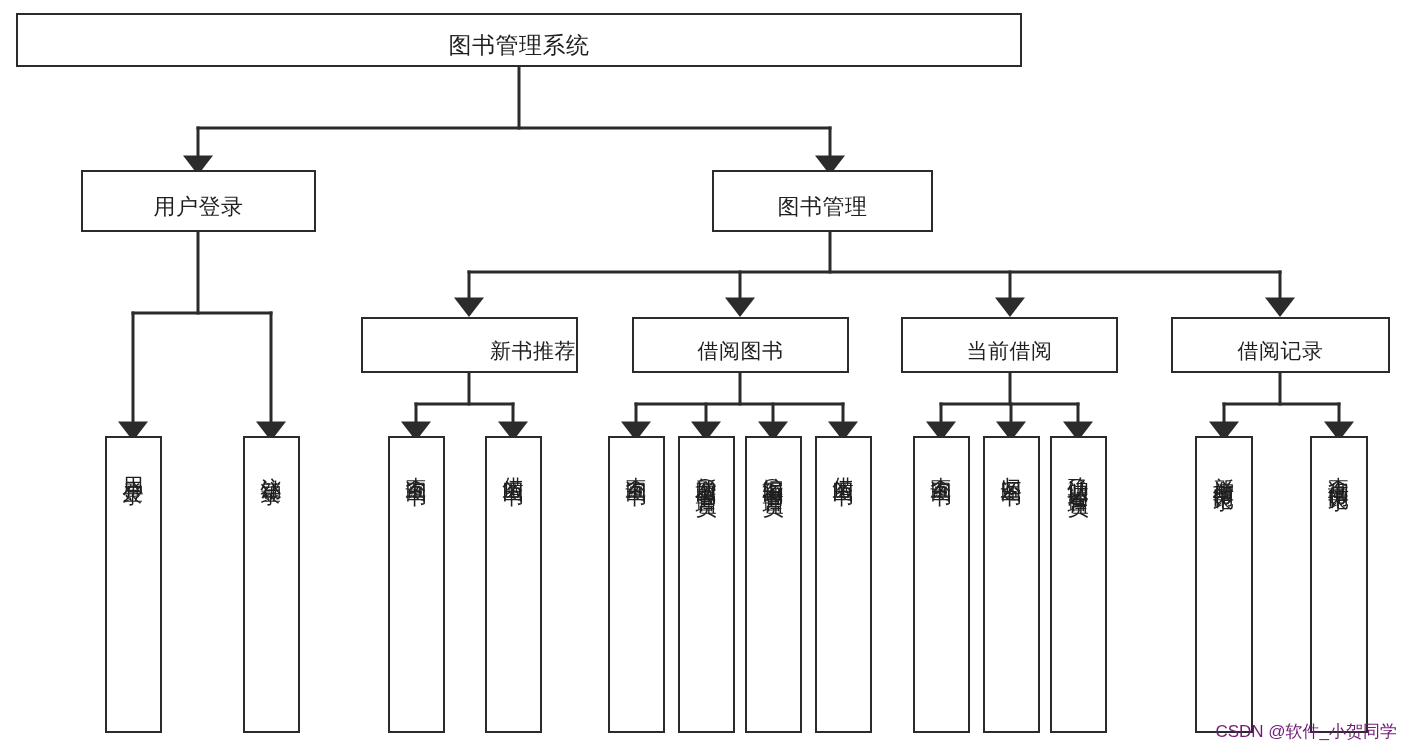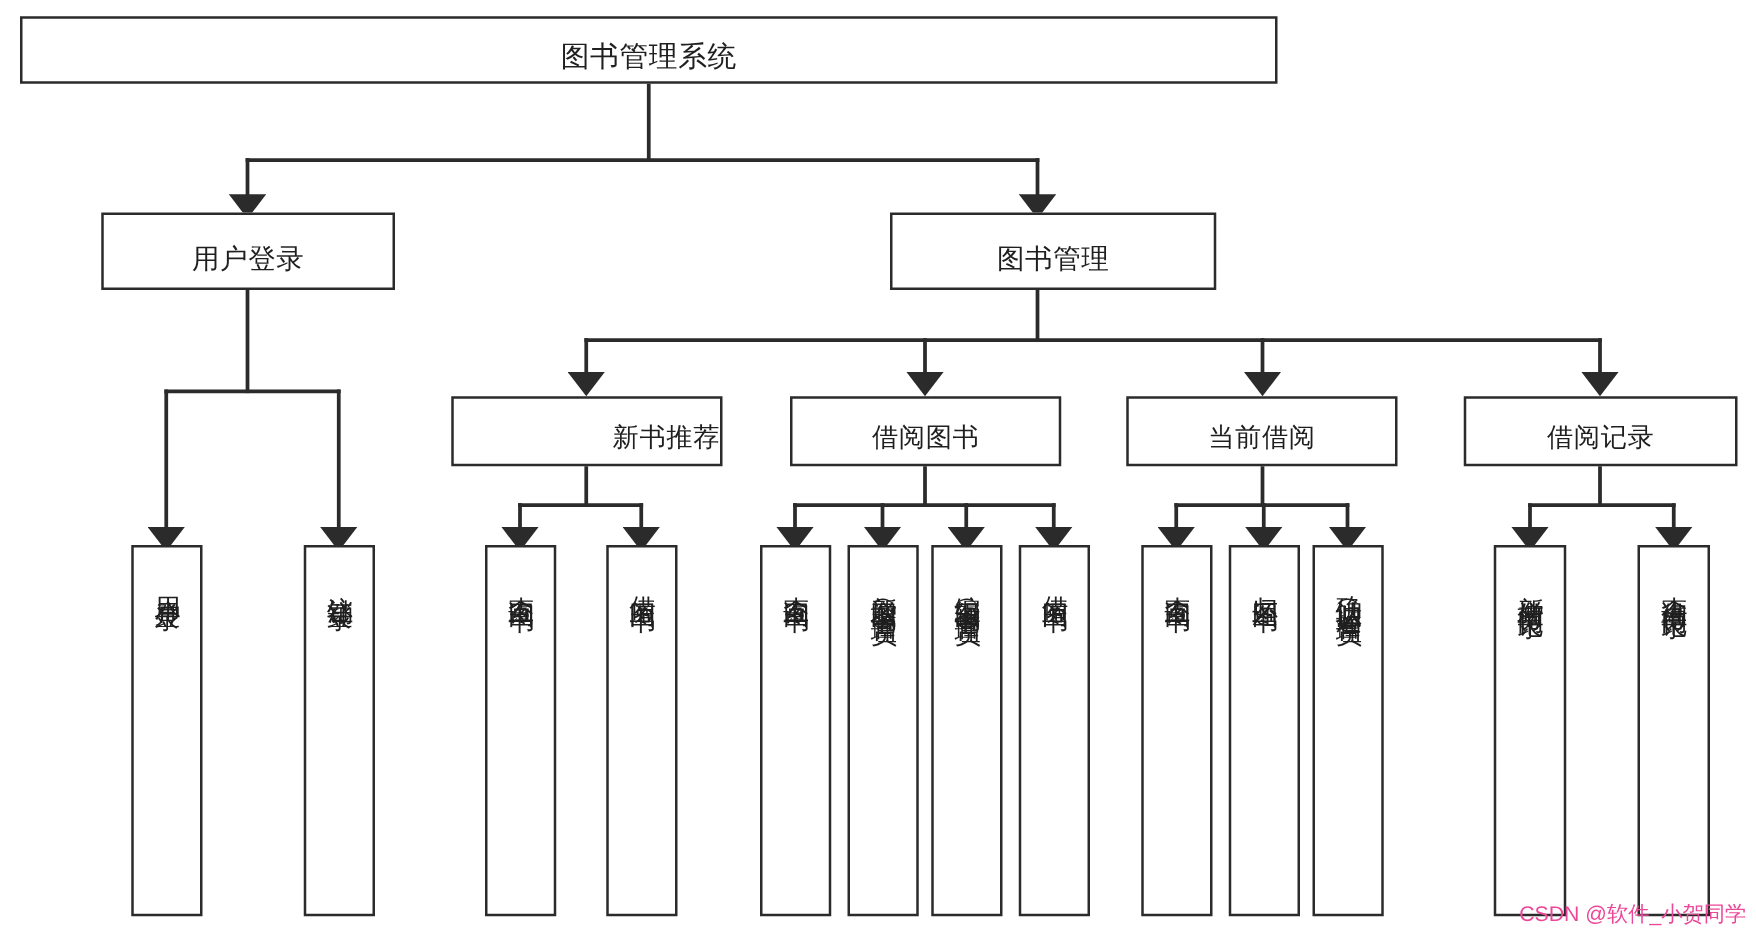--- a/index.html
+++ b/index.html
@@ -56,21 +56,21 @@
     text-orientation: upright;
     letter-spacing: 3px;
     line-height: 1;
     white-space: nowrap;
   }
   #watermark {
     position: absolute;
     right: 8px;
     bottom: 4px;
     font-size: 17px;
-    color: #ec4899;
+    color: #701a75;
     z-index: 6;
     white-space: nowrap;
     font-family: "Liberation Sans", "DejaVu Sans", sans-serif;
   }
 </style>
 </head>
 <body>
 
 <div id="canvas">
 
@@ -124,21 +124,21 @@
     </g>
   </svg>
 
   <div class="node root" style="left:16px; top:13px; width:1006px; height:54px;">
     <span class="label">图书管理系统</span>
   </div>
 
   <div class="node lvl2" style="left:81px; top:170px; width:235px; height:62px;">
     <span class="label">用户登录</span>
   </div>
-  <div class="node lvl2" style="left:712px; top:170px; width:261px; height:62px;">
+  <div class="node lvl2" style="left:712px; top:170px; width:221px; height:62px;">
     <span class="label">图书管理</span>
   </div>
 
   <div class="node lvl3" style="left:361px; top:317px; width:217px; height:56px;justify-content:flex-end;">
     <span class="label">新书推荐</span>
   </div>
   <div class="node lvl3" style="left:632px; top:317px; width:217px; height:56px;">
     <span class="label">借阅图书</span>
   </div>
   <div class="node lvl3" style="left:901px; top:317px; width:217px; height:56px;">

